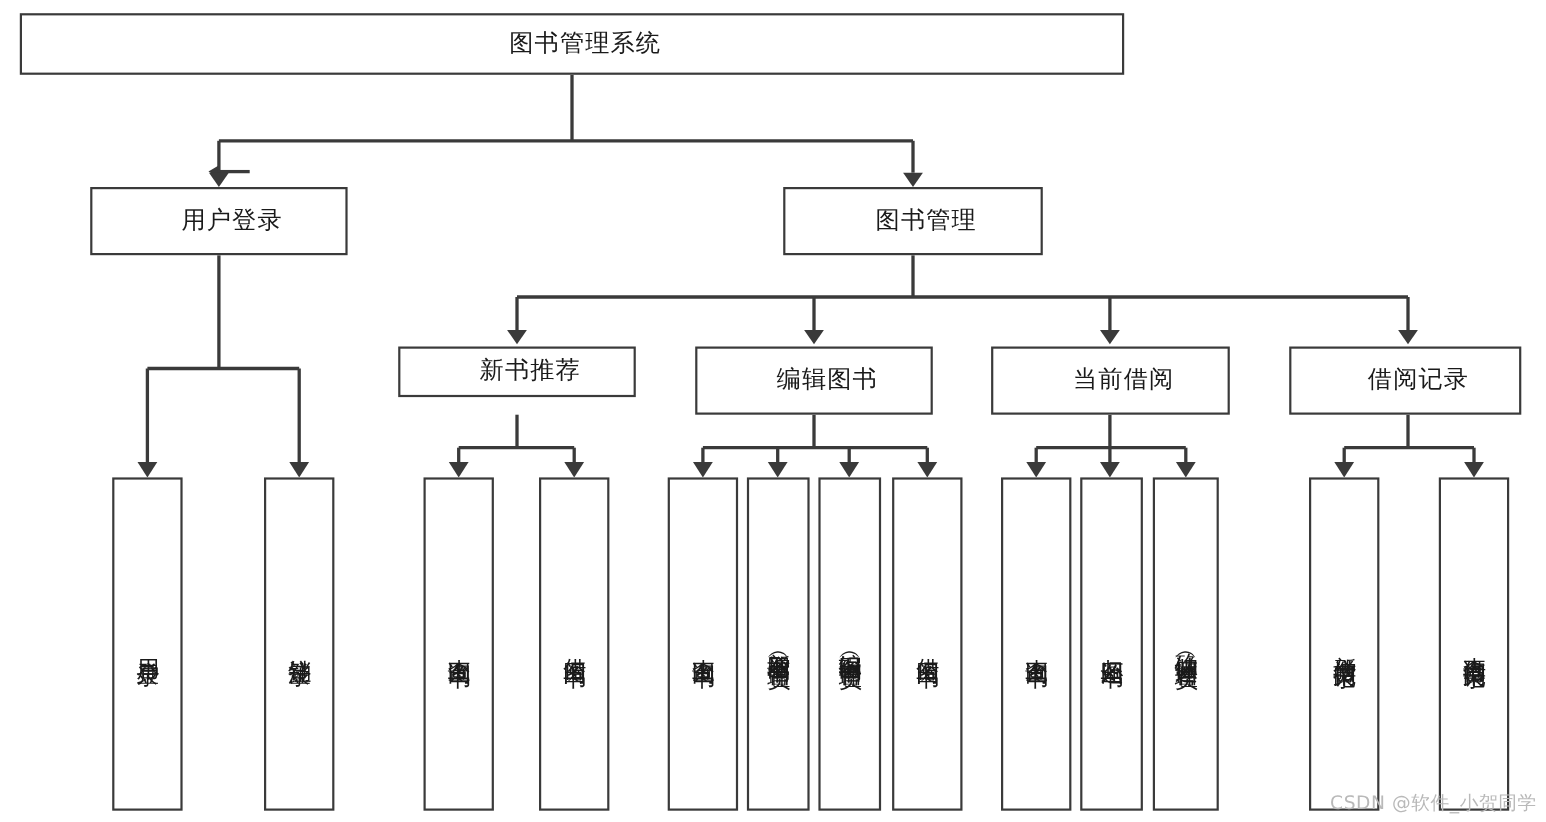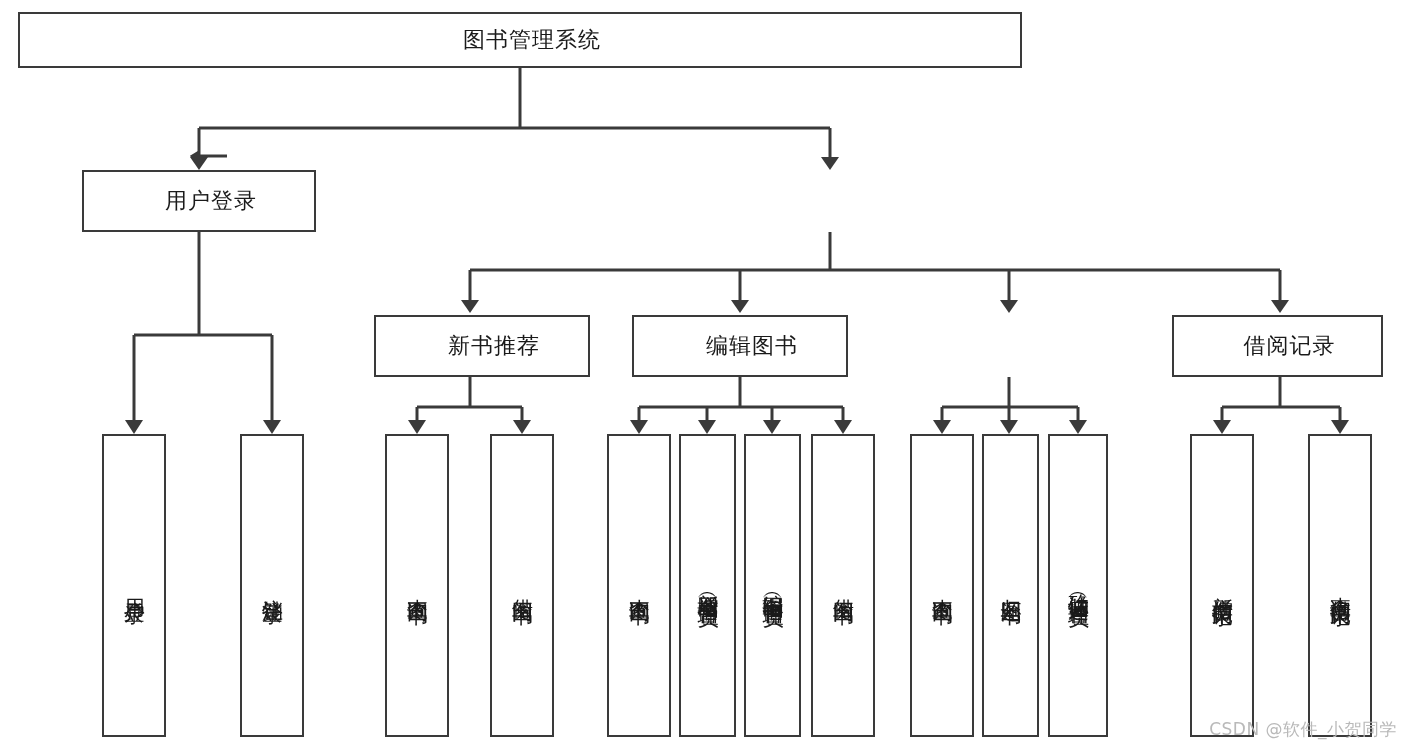--- a/index.html
+++ b/index.html
@@ -149,27 +149,33 @@
     </g>
   </svg>
 
   <div class="node horiz" style="left:18px; top:12px; width:1004px; height:56px;">
     <span class="nlabel">图书管理系统</span>
   </div>
 
   <div class="node horiz" style="left:82px; top:170px; width:234px; height:62px;">
     <span class="nlabel">用户登录</span>
   </div>
-
-  <div class="node horiz" style="left:374px; top:315px; width:216px; height:62px;text-align:right;">
+  <div class="node horiz" style="left:712px; top:170px; width:236px; height:62px;">
+    <span class="nlabel">图书管理</span>
+  </div>
+
+  <div class="node horiz" style="left:362px; top:315px; width:216px; height:46px;text-align:right;">
     <span class="nlabel">新书推荐</span>
   </div>
   <div class="node horiz" style="left:632px; top:315px; width:216px; height:62px;">
     <span class="nlabel">编辑图书</span>
   </div>
+  <div class="node horiz" style="left:901px; top:315px; width:217px; height:62px;">
+    <span class="nlabel">当前借阅</span>
+  </div>
   <div class="node horiz" style="left:1172px; top:315px; width:211px; height:62px;">
     <span class="nlabel">借阅记录</span>
   </div>
 
   <div class="node vert" style="left:102px; top:434px; width:64px; height:303px;">
     <span class="nlabel">用户登录</span>
   </div>
   <div class="node vert" style="left:240px; top:434px; width:64px; height:303px;">
     <span class="nlabel">注销登录</span>
   </div>

